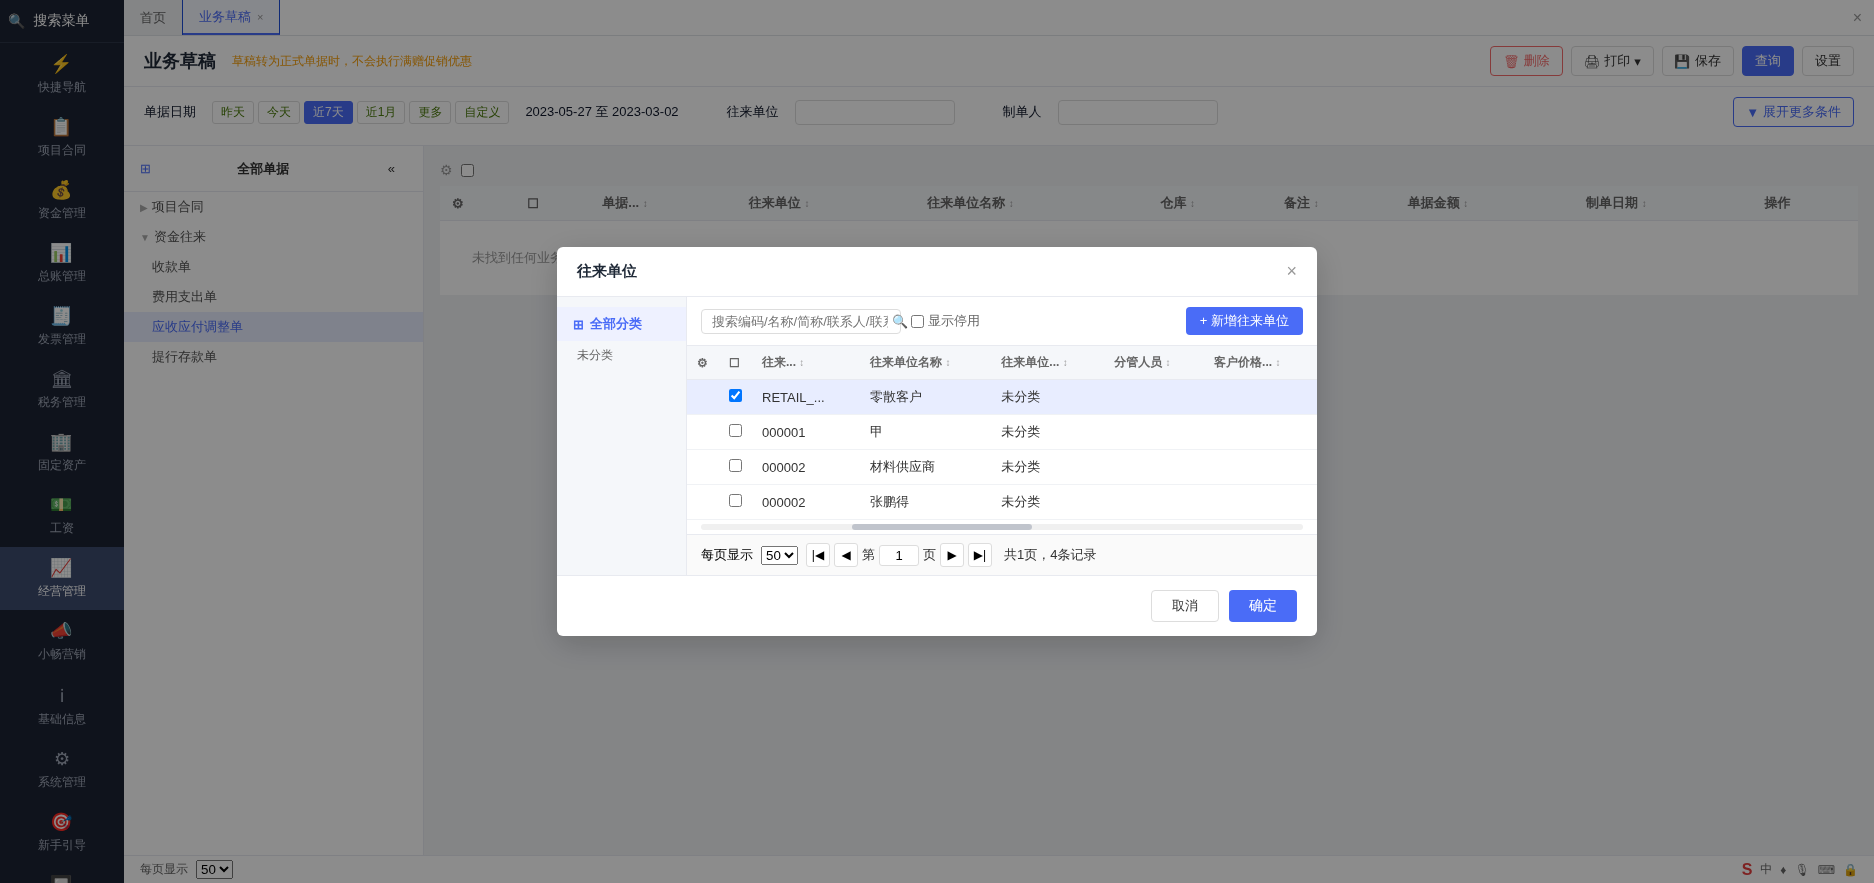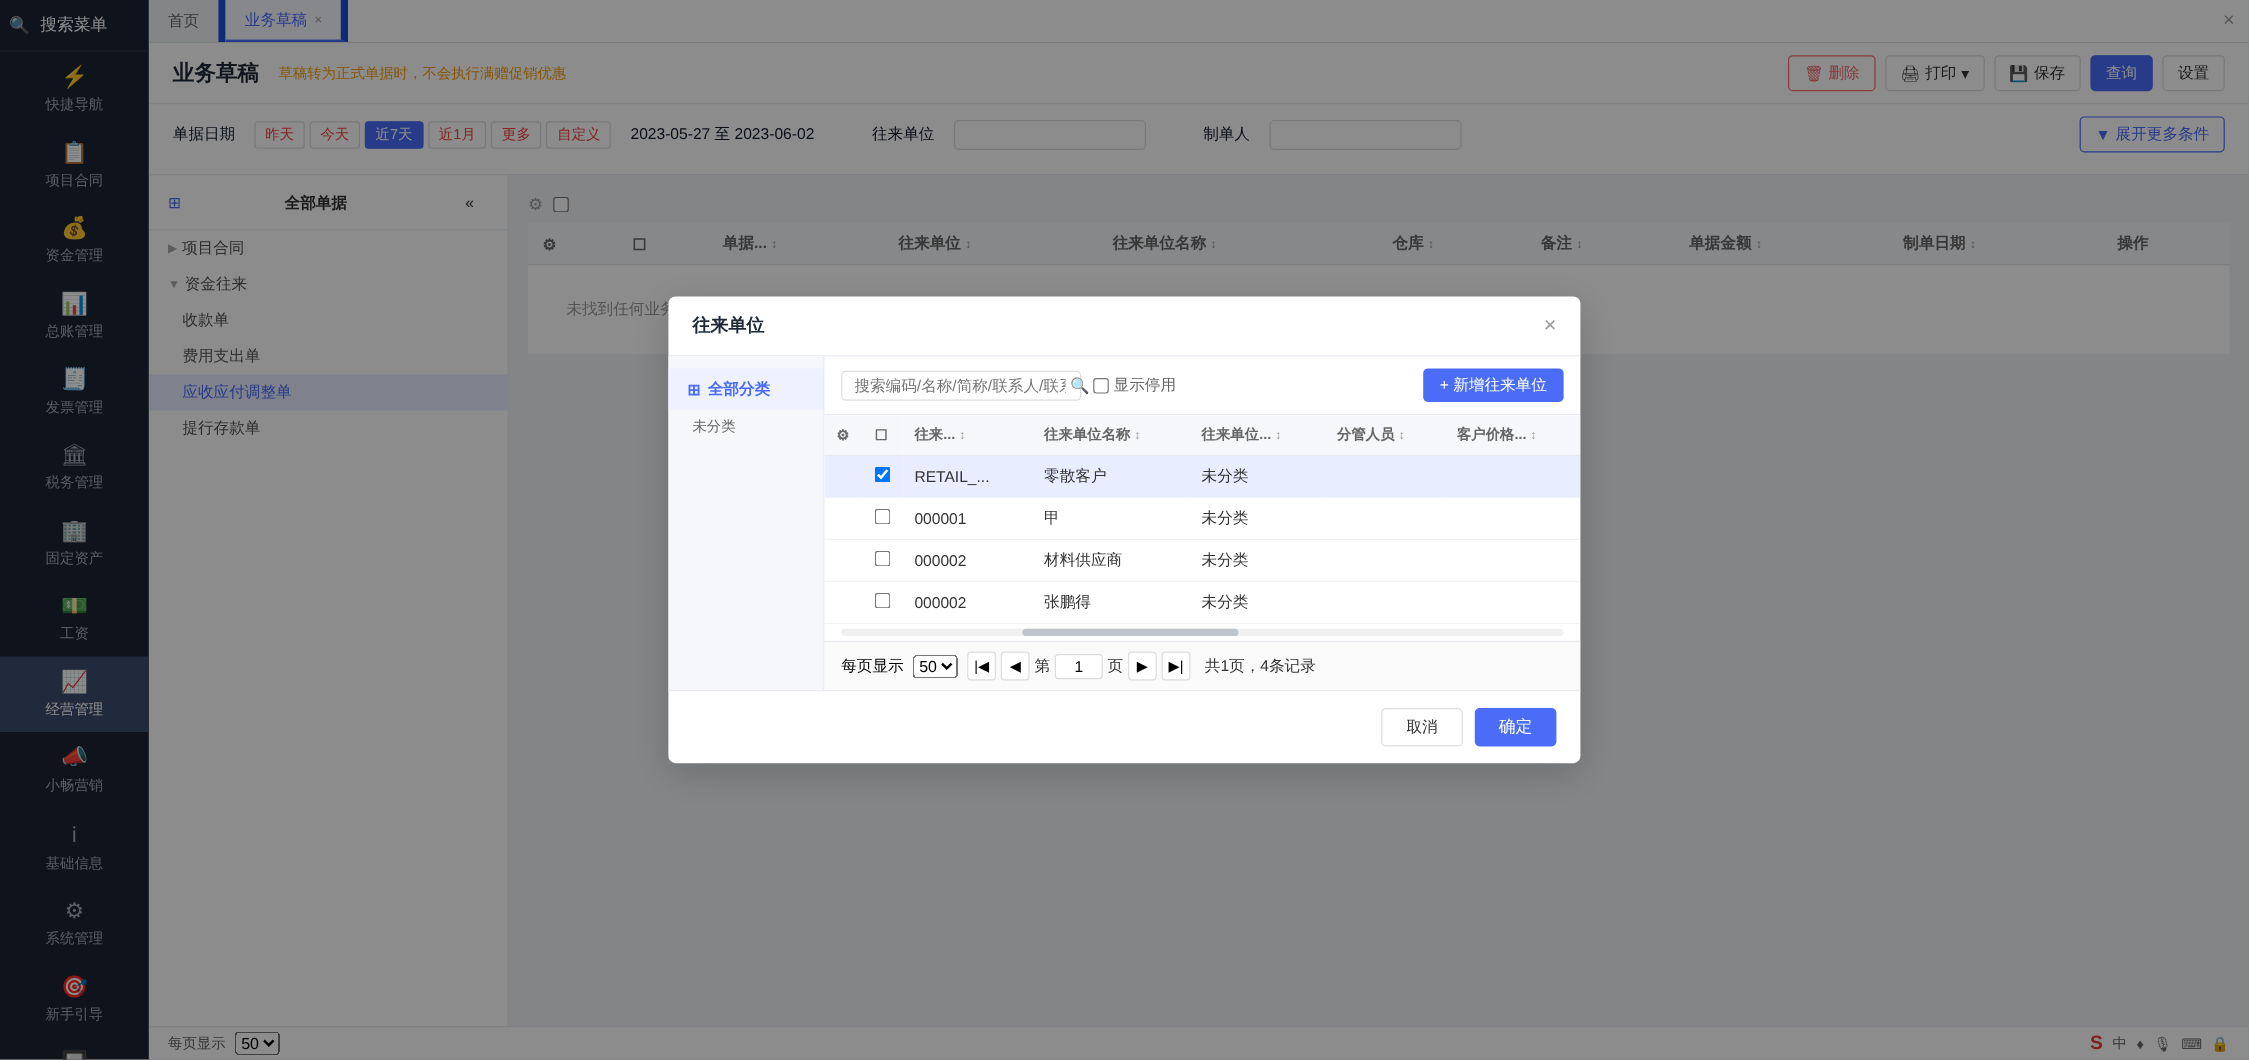--- a/index.html
+++ b/index.html
@@ -9,42 +9,42 @@
     .app-layout { display: flex; height: 100%; }
     .sidebar { width: 124px; background: #1c2333; color: #a0a8b8; flex-shrink: 0; display: flex; flex-direction: column; }
     .sidebar-logo { padding: 12px 8px; display: flex; align-items: center; gap: 8px; color: #fff; font-size: 14px; border-bottom: 1px solid #2d3548; }
     .sidebar-item { display: flex; flex-direction: column; align-items: center; padding: 10px 4px; cursor: pointer; font-size: 12px; color: #a0a8b8; gap: 4px; }
     .sidebar-item.active { color: #fff; background: #3d4b6e; }
     .sidebar-item .icon { font-size: 18px; }
     .main-area { flex: 1; display: flex; flex-direction: column; overflow: hidden; }
 
     
     .top-tabs { background: #fff; border-bottom: 1px solid #e0e3e8; display: flex; align-items: center; height: 36px; }
-    .tab-item { padding: 0 16px; height: 100%; display: flex; align-items: center; font-size: 13px; color: #666; cursor: pointer; border-right: 6px solid #1d4ed8; }
+    .tab-item { padding: 0 16px; height: 100%; display: flex; align-items: center; font-size: 13px; color: #666; cursor: pointer; border-right: 1px solid #1d4ed8; }
     .tab-item.active { color: #4a6cf7; border-bottom: 2px solid #4a6cf7; background: #f5f7ff; }
     .tab-close { margin-left: 6px; color: #999; font-size: 11px; }
     .tab-home { background: #f0f2f5; }
     .close-all { margin-left: auto; padding: 0 12px; color: #999; font-size: 16px; cursor: pointer; }
 
     
     .page-header { background: #fff; padding: 10px 20px; display: flex; align-items: center; gap: 16px; border-bottom: 1px solid #e8eaf0; }
     .page-title { font-size: 18px; font-weight: 600; color: #1f2937; }
     .page-subtitle { font-size: 12px; color: #f59e0b; }
     .header-actions { margin-left: auto; display: flex; gap: 8px; }
     .btn { padding: 5px 12px; border-radius: 4px; border: 1px solid #ddd; cursor: pointer; font-size: 13px; background: #fff; color: #333; display: flex; align-items: center; gap: 4px; }
     .btn-primary { background: #4a6cf7; color: #fff; border-color: #4a6cf7; }
     .btn-danger { color: #f56c6c; border-color: #f56c6c; }
     .btn-icon { background: transparent; border: none; }
 
     
     .filter-bar { background: #fff; padding: 10px 20px; border-bottom: 1px solid #e8eaf0; }
     .filter-row { display: flex; align-items: center; gap: 16px; margin-bottom: 8px; flex-wrap: wrap; }
     .filter-label { color: #0f172a; font-size: 13px; white-space: nowrap; }
     .date-shortcuts { display: flex; gap: 4px; }
-    .date-btn { padding: 2px 8px; border-radius: 3px; border: 1px solid #ddd; cursor: pointer; font-size: 12px; color: #ef4444; background: #fff; }
+    .date-btn { padding: 2px 8px; border-radius: 3px; border: 1px solid #ddd; cursor: pointer; font-size: 12px; color: #4d7c0f; background: #fff; }
     .date-btn.active { background: #4a6cf7; color: #fff; border-color: #4a6cf7; }
     .filter-input { border: 1px solid #ddd; border-radius: 4px; padding: 4px 10px; font-size: 13px; color: #333; width: 200px; }
 
     
     .content-area { flex: 1; display: flex; overflow: hidden; background: #f0f2f5; }
     .left-panel { width: 300px; background: #fff; border-right: 1px solid #e8eaf0; flex-shrink: 0; }
     .left-panel-header { padding: 10px 16px; display: flex; align-items: center; justify-content: space-between; border-bottom: 1px solid #e8eaf0; }
     .left-panel-title { font-size: 13px; font-weight: 600; color: #333; }
     .main-content { flex: 1; overflow: auto; padding: 16px; }
     .empty-state { color: #999; font-size: 13px; padding: 20px; }
@@ -208,21 +208,21 @@
       <div class="filter-row">
         <span class="filter-label">单据日期</span>
         <div class="date-shortcuts">
           <button class="date-btn">昨天</button>
           <button class="date-btn">今天</button>
           <button class="date-btn active">近7天</button>
           <button class="date-btn">近1月</button>
           <button class="date-btn">更多</button>
           <button class="date-btn">自定义</button>
         </div>
-        <span class="filter-label">2023-05-27 至 2023-06-02</span>
+        <span class="filter-label">2023-05-27 至 2023-03-02</span>
         <span class="filter-label" style="margin-left:32px;">往来单位</span>
         <input class="filter-input" style="width: 160px;">
         <span style="margin-left:32px; color:#0f172a;">制单人</span>
         <input class="filter-input" style="width: 160px;">
         <button class="btn" style="margin-left:auto; color:#4a6cf7; border-color:#4a6cf7;">
           <span>▼</span>
           <span>展开更多条件</span>
         </button>
       </div>
     </div>

